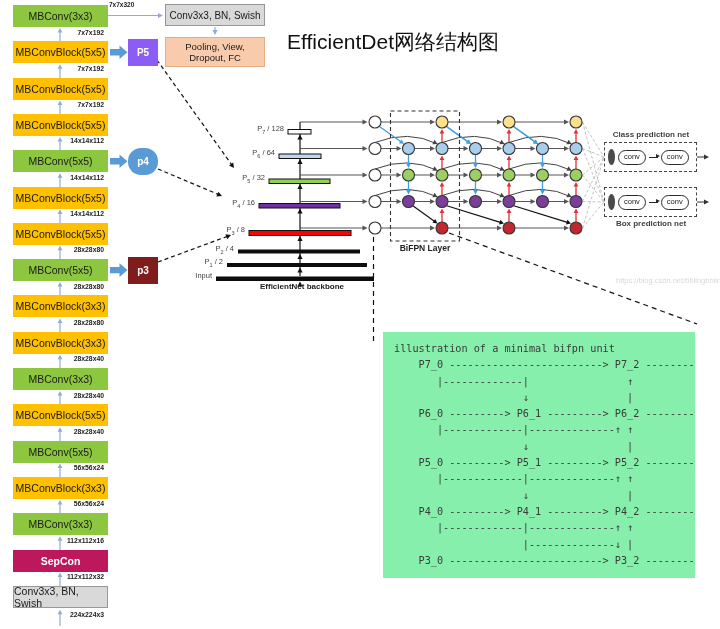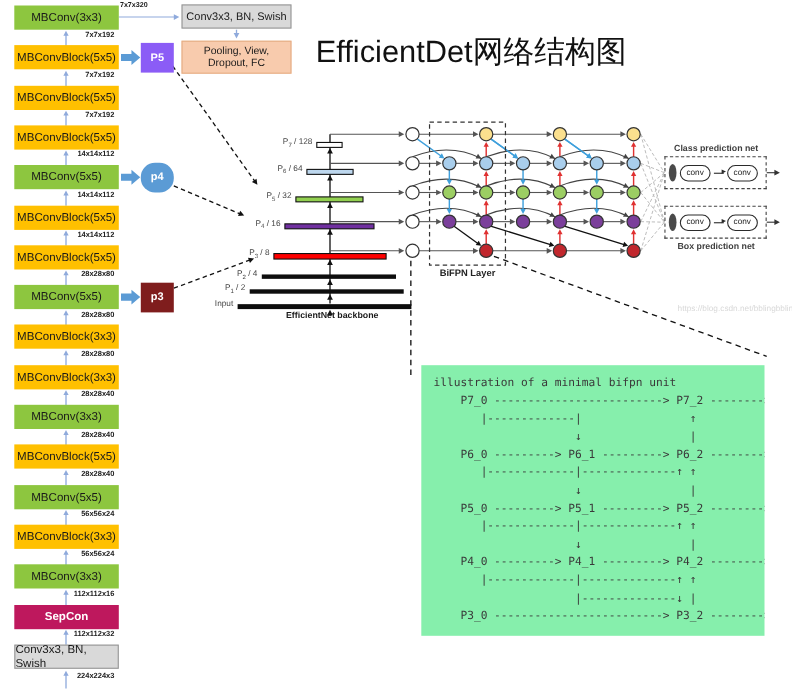--- a/index.html
+++ b/index.html
@@ -12,21 +12,21 @@
   .bb-block.blue{color:#fff;font-weight:600;}
   .bb-block.gray{border:1px solid #979797;box-sizing:border-box;}
   .gap-label{position:absolute;left:44px;width:60px;text-align:right;font-size:6.8px;
              font-weight:600;color:#222;}
   .tap-box{position:absolute;left:128px;width:30px;height:27px;display:flex;align-items:center;
            justify-content:center;color:#fff;font-size:10px;font-weight:600;}
   .head-box{position:absolute;left:165px;width:100px;box-sizing:border-box;display:flex;
             flex-direction:column;align-items:center;justify-content:center;font-size:10px;color:#1a1a1a;}
   #stem-conv{top:4px;height:22px;background:#D9D9D9;border:1px solid #979797;}
   #head-pool{top:37px;height:30px;background:#F8CBAD;border:1px solid #E5AE85;font-size:9.5px;line-height:11.5px;}
-  #main-title{left:287px;top:28px;font-size:28px;color:#111;white-space:nowrap;}
+  #main-title{left:287px;top:28px;font-size:21px;color:#111;white-space:nowrap;}
   .pyr-label{position:absolute;width:58px;text-align:right;font-size:7.5px;color:#444;white-space:nowrap;}
   .pyr-label sub{font-size:5.5px;}
   #backbone-caption{left:246px;top:282px;width:112px;text-align:center;font-size:8px;font-weight:700;color:#1a1a1a;}
   #bifpn-label{left:387px;top:243px;width:76px;text-align:center;font-size:8.5px;font-weight:700;color:#222;}
   .prednet-label{position:absolute;left:604px;width:94px;text-align:center;font-size:8px;
                  font-weight:700;color:#3f3f3f;}
   .prednet-box{position:absolute;left:604px;width:93px;height:30px;border:1px dashed #444;
                box-sizing:border-box;display:flex;align-items:center;}
   .lens{width:7px;height:16px;background:#4a4a4a;border-radius:50%;margin-left:3px;flex:none;}
   .pill{border:1.1px solid #2b2b2b;border-radius:8px;background:#fff;font-size:7.5px;color:#1a1a1a;

